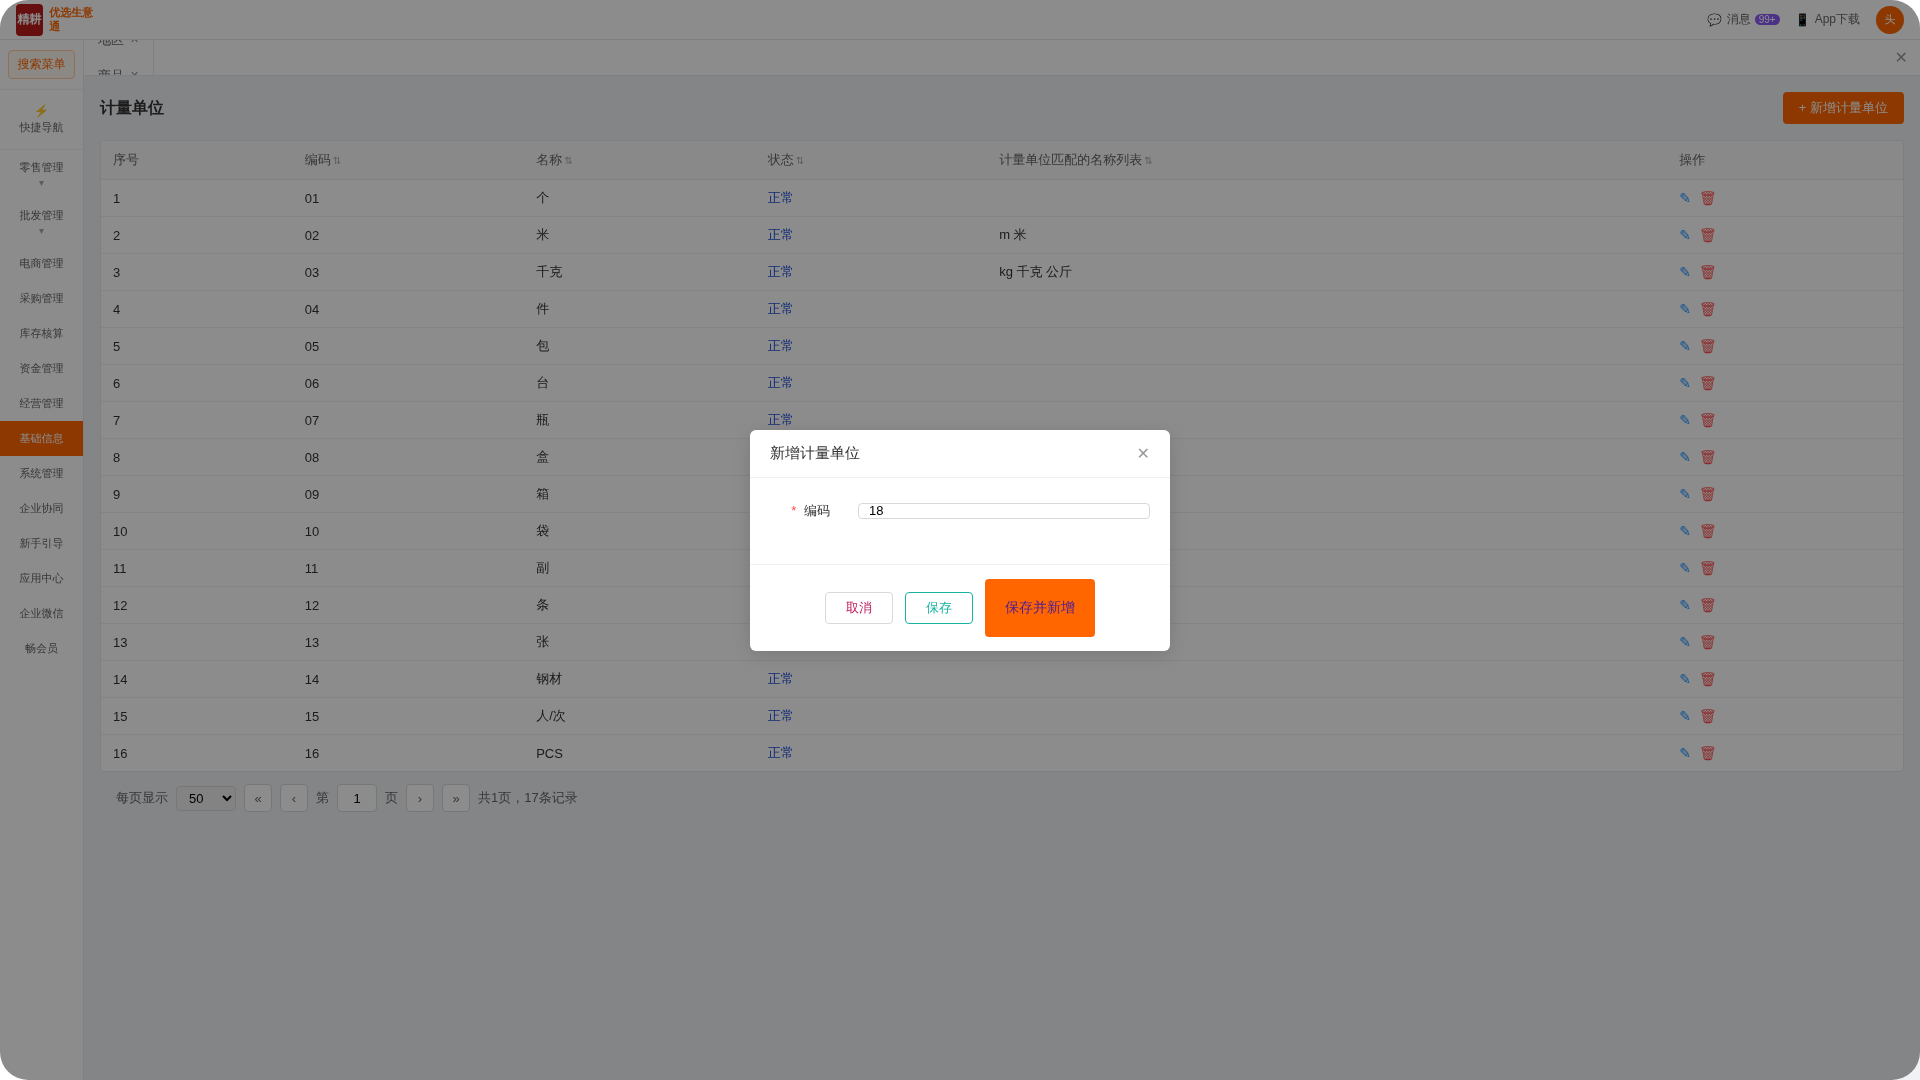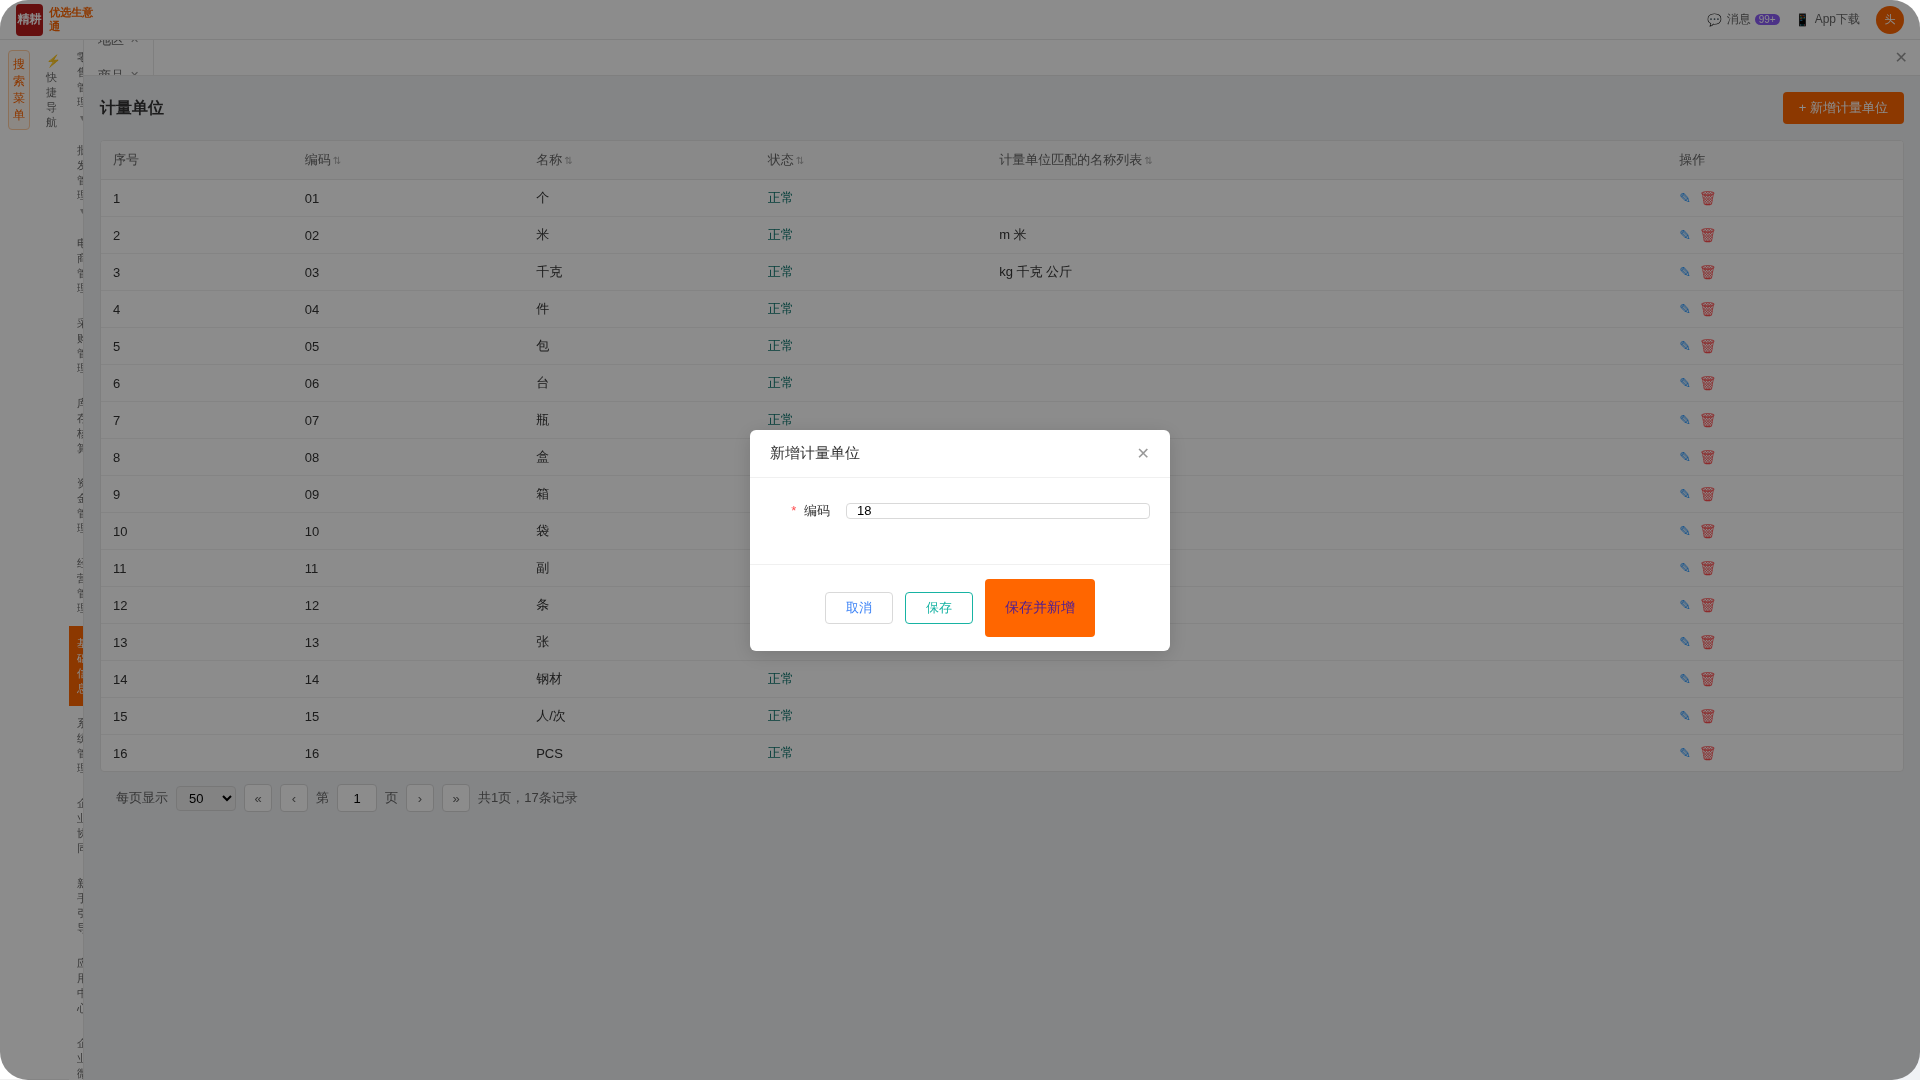--- a/index.html
+++ b/index.html
@@ -13,21 +13,21 @@
     .logo-text { font-size: 11px; color: #ff6600; font-weight: bold; line-height: 1.2; }
     .top-bar-right { display: flex; align-items: center; gap: 16px; }
     .top-bar-btn { display: flex; align-items: center; gap: 4px; cursor: pointer; color: #666; font-size: 12px; }
     .badge { background: #8b5cf6; color: #fff; border-radius: 10px; padding: 0 4px; font-size: 10px; min-width: 16px; text-align: center; }
     .avatar { width: 28px; height: 28px; border-radius: 50%; background: #ff6600; color: #fff; display: flex; align-items: center; justify-content: center; font-size: 11px; }
 
     
     .main-layout { display: flex; flex: 1; overflow: hidden; }
 
     
-    .sidebar { width: 84px; background: #fff; display: flex; border-right: 1px solid #e8e8e8; flex-shrink: 0; overflow-y: auto; }
+    .sidebar { width: 84px; background: #fff; display: flex; flex-direction: column; border-right: 1px solid #e8e8e8; flex-shrink: 0; overflow-y: auto; }
     .sidebar-search { padding: 10px 8px; border-bottom: 1px solid #f0f0f0; }
     .sidebar-search-btn { width: 100%; background: #fff7f0; border: 1px solid #ffcca0; color: #ff6600; border-radius: 4px; padding: 5px 4px; cursor: pointer; font-size: 12px; text-align: center; }
     .sidebar-nav { padding: 4px 0; border-bottom: 1px solid #f0f0f0; }
     .sidebar-item { display: flex; align-items: center; justify-content: center; padding: 10px 8px; cursor: pointer; color: #666; font-size: 12px; flex-direction: column; gap: 2px; position: relative; }
     .sidebar-item.active { background: #ff6600; color: #fff; }
     .sidebar-item-label { font-size: 11px; }
     .sidebar-arrow { font-size: 10px; color: #aaa; }
 
     
     .content-area { flex: 1; display: flex; flex-direction: column; overflow: hidden; }
@@ -46,21 +46,21 @@
     .page-title { font-size: 16px; font-weight: bold; color: #333; }
     .add-btn { background: #ff6600; color: #fff; border: none; border-radius: 4px; padding: 7px 16px; cursor: pointer; font-size: 13px; }
 
     
     .table-container { background: #fff; border: 1px solid #e8e8e8; border-radius: 4px; overflow: hidden; }
     table { width: 100%; border-collapse: collapse; }
     thead tr { background: #fafafa; }
     th { padding: 10px 12px; text-align: left; font-weight: 500; color: #666; font-size: 13px; border-bottom: 1px solid #e8e8e8; white-space: nowrap; }
     td { padding: 9px 12px; border-bottom: 1px solid #f0f0f0; color: #333; font-size: 13px; }
     tr:last-child td { border-bottom: none; }
-    .status-normal { color: #0f766e; }
+    .status-normal { color: #1d4ed8; }
     .action-btns { display: flex; gap: 8px; }
     .action-edit { color: #1890ff; cursor: pointer; font-size: 14px; }
     .action-delete { color: #ff4d4f; cursor: pointer; font-size: 14px; }
     .sort-icon { color: #aaa; font-size: 10px; margin-left: 2px; }
 
     
     .pagination { display: flex; align-items: center; justify-content: flex-start; padding: 12px 16px; gap: 8px; font-size: 13px; color: #666; }
     .page-size-select { border: 1px solid #d9d9d9; border-radius: 4px; padding: 3px 8px; font-size: 13px; }
     .page-btn { width: 28px; height: 28px; display: flex; align-items: center; justify-content: center; border: 1px solid #d9d9d9; border-radius: 4px; cursor: pointer; color: #666; background: #fff; }
     .page-input { width: 40px; height: 28px; border: 1px solid #d9d9d9; border-radius: 4px; text-align: center; font-size: 13px; }
@@ -68,26 +68,26 @@
     
     .overlay { position: fixed; top: 0; left: 0; width: 100%; height: 100%; background: rgba(0,0,0,0.45); z-index: 100; display: flex; align-items: center; justify-content: center; border-radius: 28px; }
 
     
     .modal { background: #fff; border-radius: 6px; width: 420px; box-shadow: 0 4px 20px rgba(0,0,0,0.15); overflow: hidden; }
     .modal-header { display: flex; align-items: center; justify-content: space-between; padding: 14px 20px; border-bottom: 1px solid #f0f0f0; }
     .modal-title { font-size: 15px; font-weight: 500; color: #333; }
     .modal-close { cursor: pointer; color: #999; font-size: 16px; background: none; border: none; }
     .modal-body { padding: 24px 20px; }
     .form-row { display: flex; align-items: center; margin-bottom: 20px; }
-    .form-label { width: 60px; text-align: right; color: #333; font-size: 13px; flex-shrink: 0; margin-right: 16px; }
+    .form-label { width: 60px; text-align: right; color: #333; font-size: 13px; flex-shrink: 0; margin-right: 28px; }
     .form-required { color: #ff4d4f; margin-right: 4px; }
     .form-input { flex: 1; height: 16px; border: 1px solid #d9d9d9; border-radius: 4px; padding: 0 10px; font-size: 13px; outline: none; }
     .form-input.name-input { border-color: #ff6600; }
     .modal-footer { display: flex; align-items: center; justify-content: center; padding: 14px 20px; border-top: 1px solid #f0f0f0; gap: 12px; }
-    .btn-cancel { padding: 6px 20px; border: 1px solid #d9d9d9; border-radius: 4px; background: #fff; color: #3b82f6; cursor: pointer; font-size: 13px; }
+    .btn-cancel { padding: 6px 20px; border: 1px solid #d9d9d9; border-radius: 4px; background: #fff; color: #be185d; cursor: pointer; font-size: 13px; }
     .btn-save { padding: 6px 20px; border: 1px solid #17b3a3; border-radius: 4px; background: #fff; color: #17b3a3; cursor: pointer; font-size: 13px; }
     .btn-save-new { padding: 20px 20px; border: none; border-radius: 4px; background: #ff6600; color: #4c1d95; cursor: pointer; font-size: 14px; }
   </style>
 </head>
 <body>
 
 <div class="top-bar">
   <div class="top-bar-left">
     <div class="logo-area">
       <div class="logo-icon">

